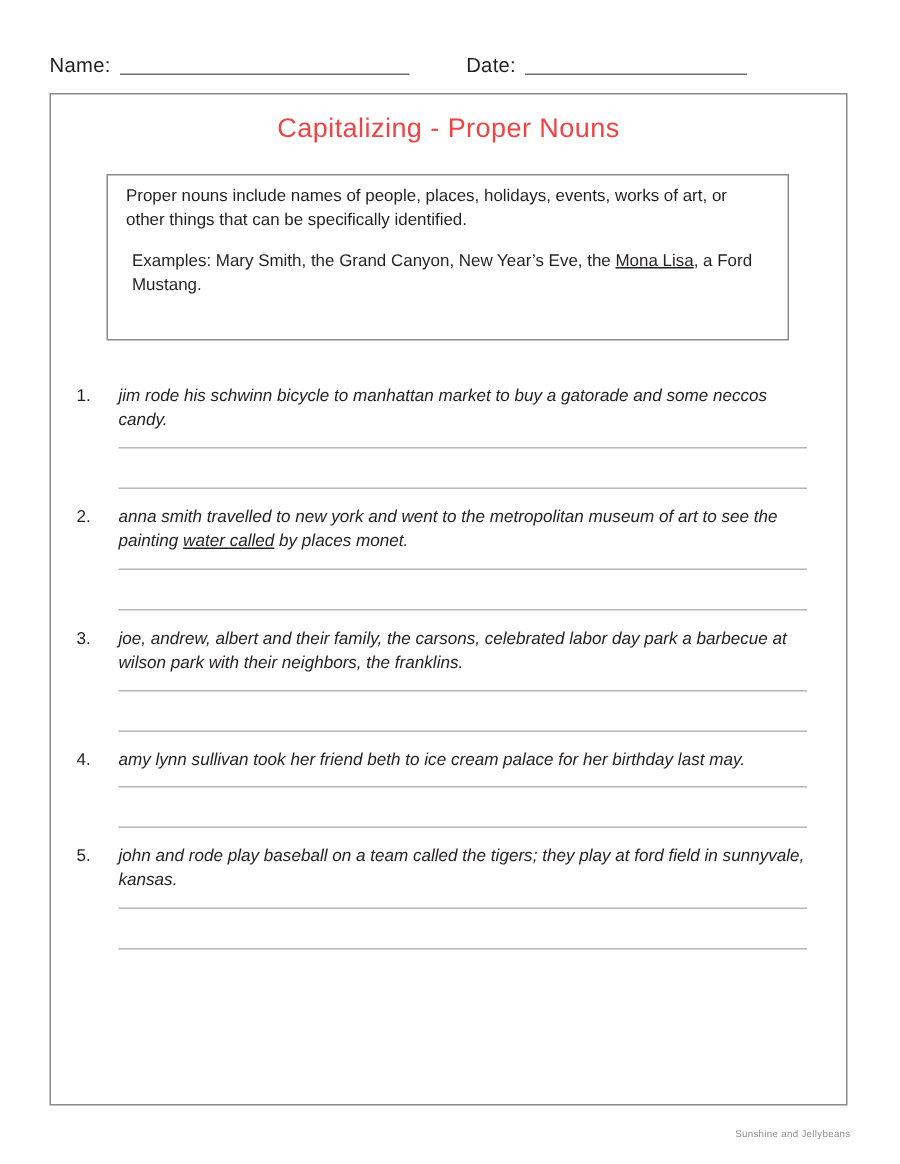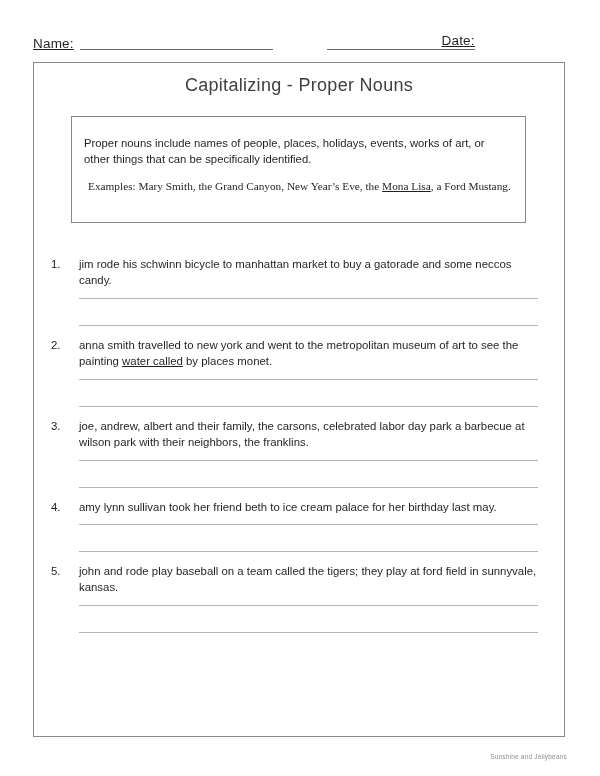--- a/index.html
+++ b/index.html
@@ -22,37 +22,36 @@
     top: 28px;
     left: 33px;
     width: 534px;
     height: 24px;
     display: flex;
     align-items: flex-end;
   }
   .field {
     display: flex;
     align-items: flex-end;
-    text-decoration: underline;
   }
   .field-label {
     font-size: 13.5px;
     letter-spacing: 0.2px;
     line-height: 1;
     padding-bottom: 2px;
     white-space: nowrap;
   }
   .field-rule {
     height: 1px;
     background: #6d6d6d;
     margin-left: 6px;
     margin-bottom: 2px;
   }
   .field-name .field-rule { width: 193px; }
-  .field-date { margin-left: 48px; flex-direction: column; }
+  .field-date { margin-left: 38px; }
   .field-date .field-rule { width: 148px; }
 
   
   .page-frame {
     position: absolute;
     top: 62px;
     left: 33px;
     width: 532px;
     height: 675px;
     border: 1px solid #8a8a8a;
@@ -63,45 +62,44 @@
   
   .worksheet-title {
     position: absolute;
     top: 12px;
     left: 0;
     width: 100%;
     text-align: center;
     font-size: 18px;
     font-weight: 400;
     letter-spacing: 0.3px;
-    color: #404040;
+    color: #ef4444;
   }
 
   
   .definition-box {
     position: absolute;
     top: 53px;
     left: 37px;
     width: 455px;
     box-sizing: border-box;
     border: 1px solid #8a8a8a;
-    padding: 18px 12px 12px 12px;
+    padding: 6px 12px 12px 12px;
   }
   .definition-text {
     font-size: 11.3px;
     line-height: 1.42;
     color: #231f20;
     margin: 0;
   }
   .definition-examples {
     font-size: 11.3px;
     line-height: 1.42;
     color: #231f20;
     margin: 11px 0 16px 4px;
-    font-family: Liberation Serif, serif;
   }
   .u { text-decoration: underline; }
 
   
   .instruction {
     position: absolute;
     top: 164px;
     left: 36px;
     font-size: 11.6px;
     font-weight: bold;
@@ -133,20 +131,21 @@
     line-height: 1.44;
     color: #231f20;
     padding-top: 0px;
   }
   .q-text {
     flex: 1 1 auto;
     font-size: 11.4px;
     line-height: 1.44;
     color: #231f20;
     padding-right: 26px;
+    font-style: italic;
   }
   .answer-lines {
     margin-top: 9px;
     padding-left: 45px;
     padding-right: 26px;
   }
   .answer-line {
     height: 1px;
     background: #b6b6b6;
     margin-bottom: 26px;

